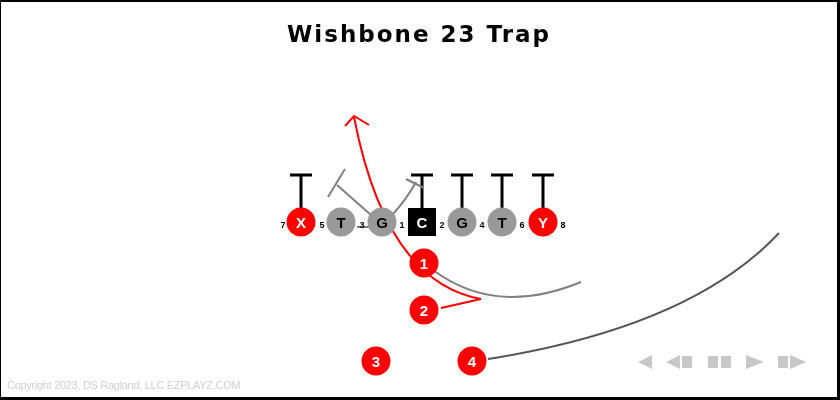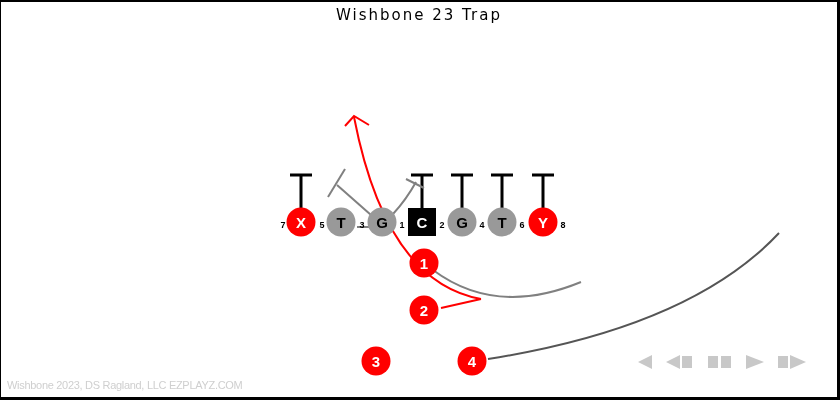--- a/index.html
+++ b/index.html
@@ -3,22 +3,22 @@
   <meta charset="utf-8">
   <style>
     html, body { margin: 0; padding: 0; background: #ffffff; }
     body { width: 840px; height: 400px; overflow: hidden; }
     .frame {
       position: relative; width: 840px; height: 400px; box-sizing: border-box;
       border-top: 2px solid #000; border-right: 3px solid #000; border-bottom: 3px solid #000; border-left: 1px solid #000;
       background: #fff;
     }
     .title {
-      position: absolute; left: 0; right: 0; top: 4px; text-align: center;
-      font-family: "DejaVu Sans", sans-serif; font-weight: normal; font-size: 15px; letter-spacing: 2px; color: #000;
+      position: absolute; left: 0; right: 0; top: 19px; text-align: center;
+      font-family: "DejaVu Sans", sans-serif; font-weight: bold; font-size: 23px; letter-spacing: 2px; color: #000;
     }
     svg.field { position: absolute; left: 0; top: 0; }
     .player-label { font-family: "Liberation Sans", sans-serif; font-weight: bold; font-size: 15px; fill: #fff; }
     .player-label.dark { fill: #000; }
     .gap-label { font-family: "Liberation Sans", sans-serif; font-weight: bold; font-size: 9px; fill: #000; }
     .back-label { font-family: "Liberation Sans", sans-serif; font-weight: bold; font-size: 15px; fill: #fff; }
     .copyright {
       position: absolute; left: 6px; top: 377px;
       font-family: "Liberation Sans", sans-serif; font-size: 11px; color: #cfcfcf; letter-spacing: -0.3px;
     }
@@ -114,21 +114,21 @@
           <circle cx="375" cy="359" r="14.5" fill="#ff0000"></circle>
           <text x="375" y="364.5" text-anchor="middle" class="back-label">3</text>
         </g>
         <g>
           <circle cx="471" cy="359" r="14.5" fill="#ff0000"></circle>
           <text x="471" y="364.5" text-anchor="middle" class="back-label">4</text>
         </g>
       </g>
   </svg>
 
-  <div class="copyright">Wishbone 2023, DS Ragland, LLC EZPLAYZ.COM</div>
+  <div class="copyright">Copyright 2023, DS Ragland, LLC EZPLAYZ.COM</div>
 
   <div class="controls">
     <svg class="ctrl" width="16" height="14">
         <polygon points="15,0 15,14 1,7" fill="#c8c8c8"></polygon>
       </svg>
     <svg class="ctrl" width="30" height="14">
         <polygon points="15,0 15,14 1,7" fill="#c8c8c8"></polygon>
         <rect x="17" y="1" width="10" height="12" fill="#c8c8c8"></rect>
       </svg>
     <svg class="ctrl" width="26" height="14">

